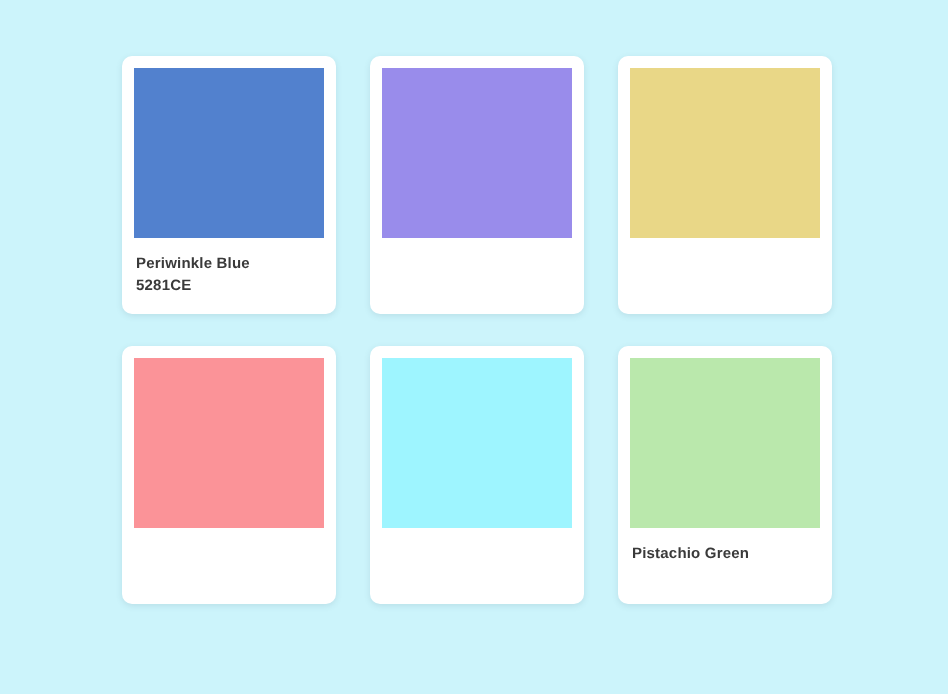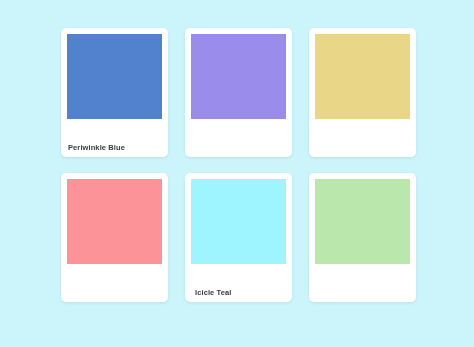--- a/index.html
+++ b/index.html
@@ -37,21 +37,20 @@
     width: 100%;
     height: 85px;
     flex: none;
   }
   .swatch-caption {
     flex: 1 1 auto;
     display: flex;
     flex-direction: column;
     justify-content: center;
     padding: 0 1px;
-    margin-top: 16px;
   }
   .swatch-caption.has-hex {
     justify-content: flex-start;
     padding-top: 7px;
   }
   .swatch-name {
     font-size: 7.5px;
     font-weight: bold;
     color: #3a3a3a;
     line-height: 11px;
@@ -72,41 +71,42 @@
 </style>
 </head>
 <body style="background-color: rgb(204, 244, 251);">
 
 <div id="palette-grid">
 
   <div class="swatch-card">
     <div class="swatch-chip" style="background-color: rgb(82, 129, 206);"></div>
     <div class="swatch-caption has-hex">
       <div class="swatch-name">Periwinkle Blue</div>
+      <div class="swatch-hex">5281CE</div>
     </div>
   </div>
 
   <div class="swatch-card">
     <div class="swatch-chip" style="background-color: rgb(153, 140, 235);"></div>
   </div>
 
   <div class="swatch-card">
     <div class="swatch-chip" style="background-color: rgb(233, 215, 135);"></div>
   </div>
 
   <div class="swatch-card">
     <div class="swatch-chip" style="background-color: rgb(251, 147, 152);"></div>
   </div>
 
   <div class="swatch-card">
     <div class="swatch-chip" style="background-color: rgb(158, 245, 255);"></div>
     <div class="swatch-caption has-hex">
-      <div class="swatch-name indent">Icicle Teal</div>
     </div>
   </div>
 
   <div class="swatch-card">
     <div class="swatch-chip" style="background-color: rgb(186, 232, 172);"></div>
     <div class="swatch-caption has-hex">
+      <div class="swatch-name">Pistachio Green</div>
     </div>
   </div>
 
 </div>
 
 </body></html>

